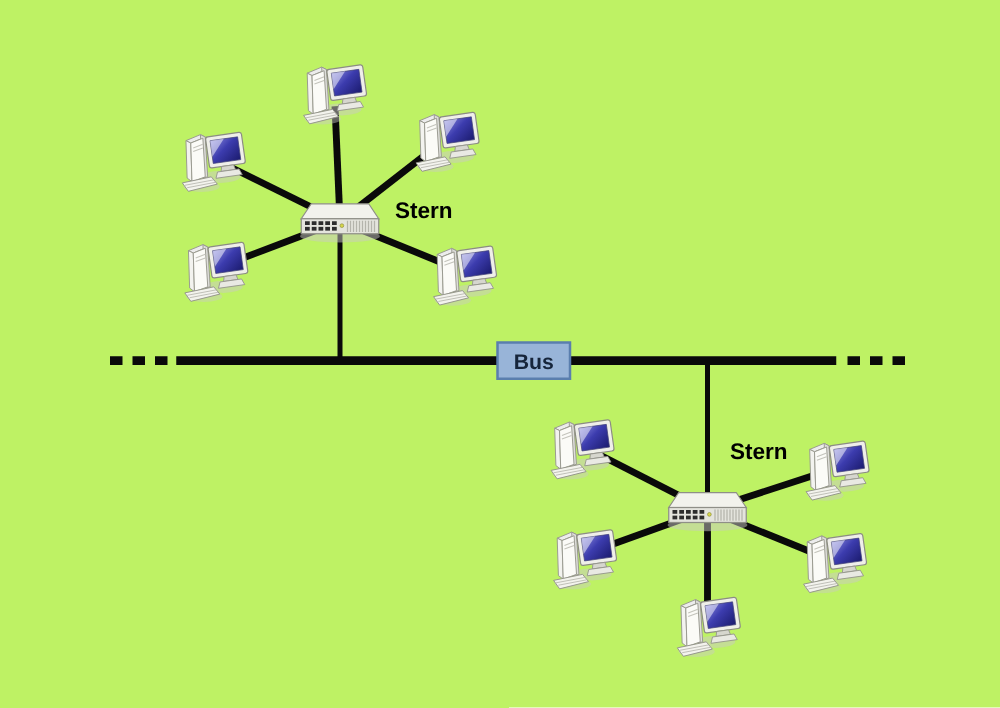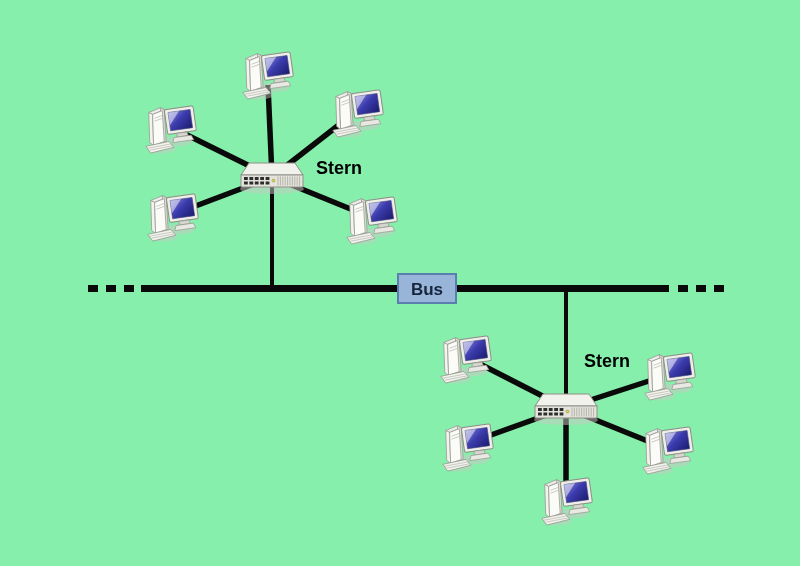--- a/index.html
+++ b/index.html
@@ -8,21 +8,21 @@
     background: #ffffff;
     width: 800px;
     height: 566px;
     overflow: hidden;
     font-family: "Liberation Sans", sans-serif;
   }
   #stage {
     position: relative;
     width: 800px;
     height: 566px;
-    background: #86efac;
+    background: #bef264;
   }
   svg { display: block; }
   .star-label {
     font-family: "Liberation Sans", sans-serif;
     font-size: 18px;
     font-weight: bold;
   }
   .bus-label-text {
     font-family: "Liberation Sans", sans-serif;
     font-size: 17px;

